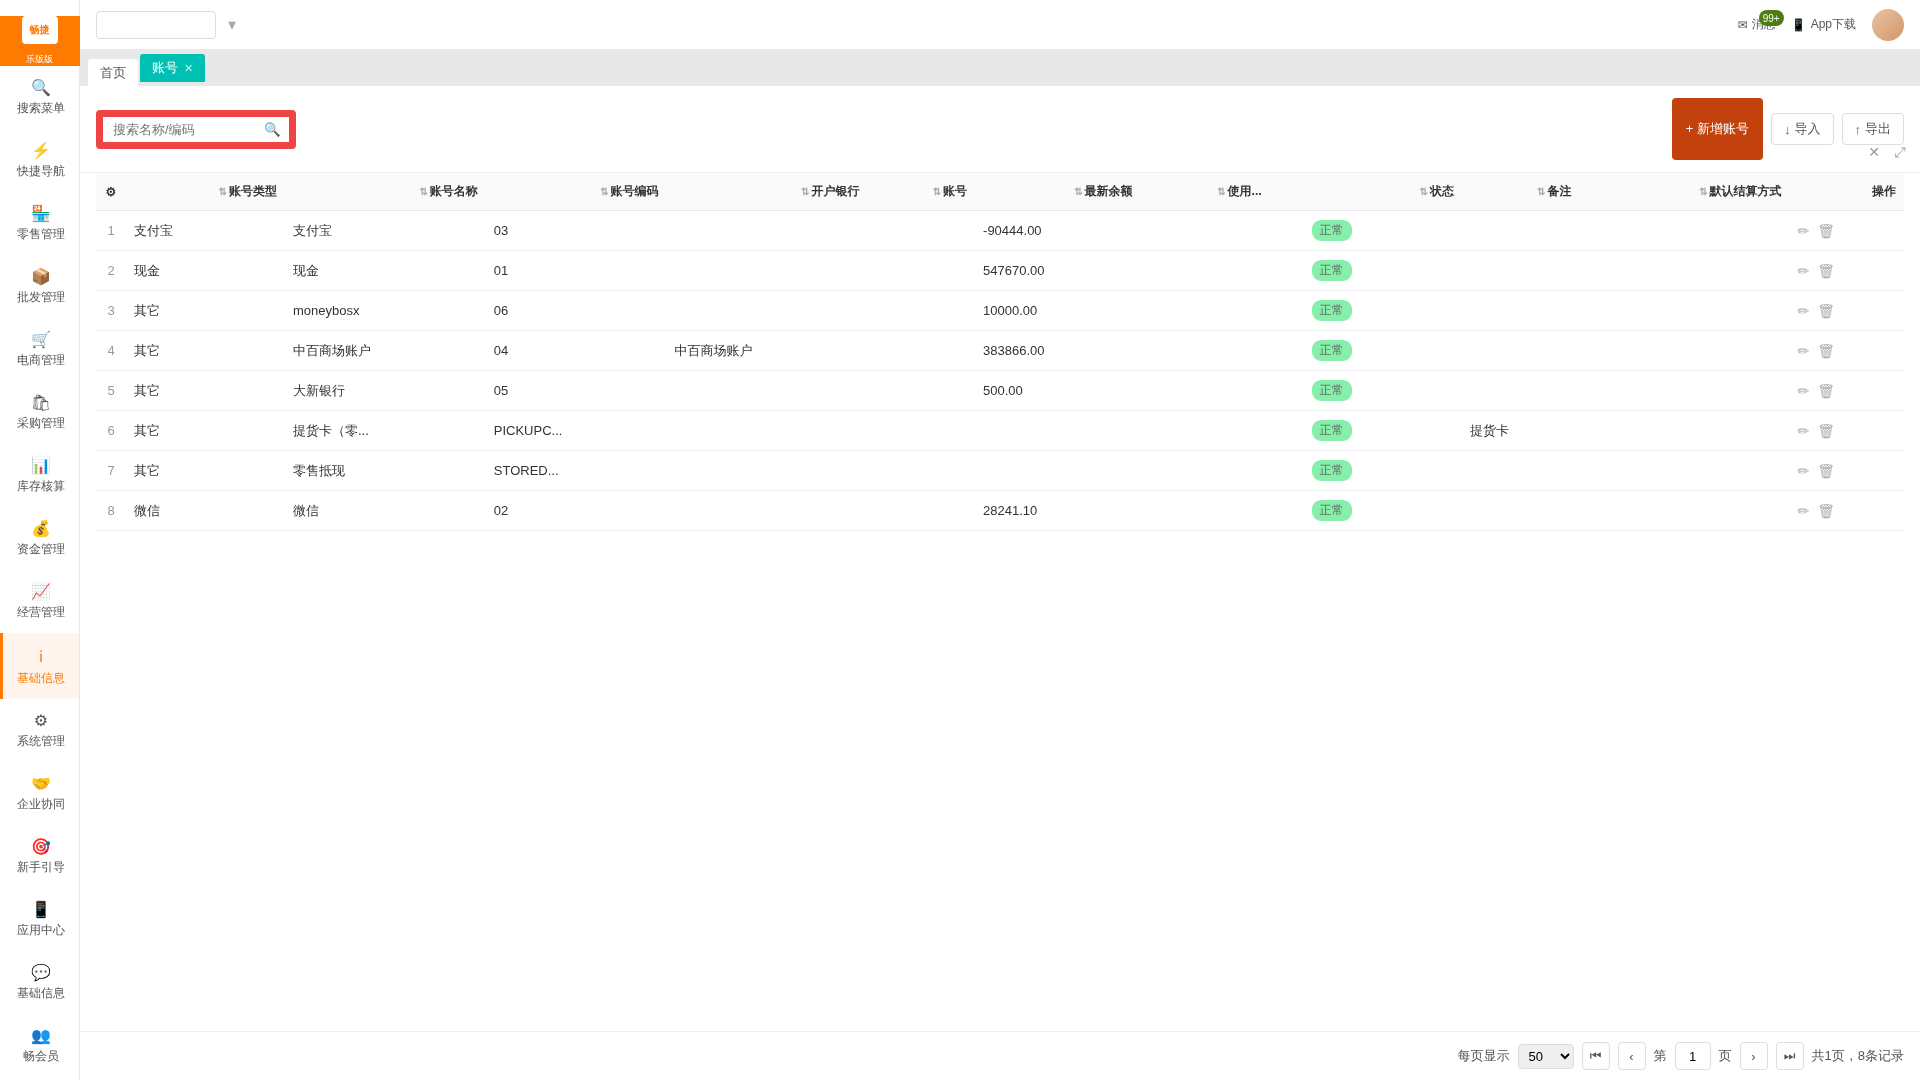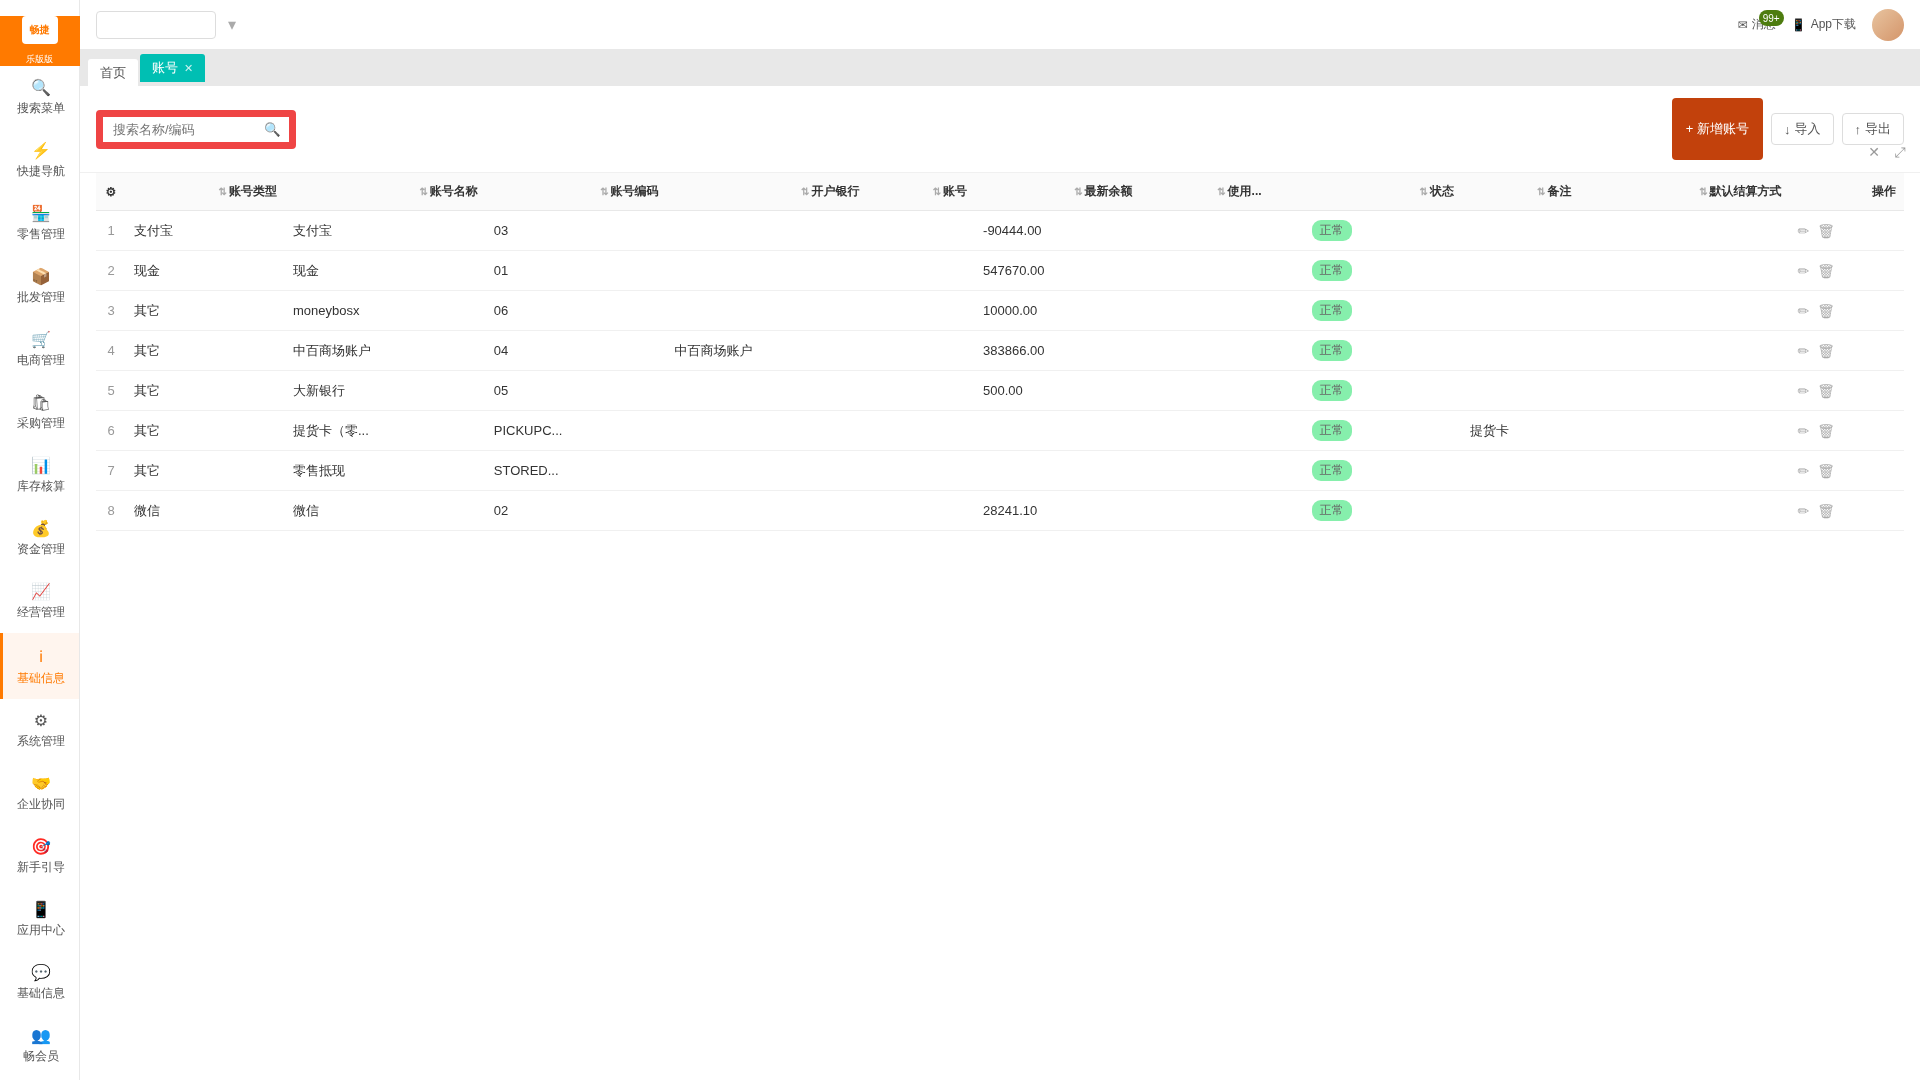--- a/index.html
+++ b/index.html
@@ -667,14 +667,30 @@
       <div class="action-icons">
         <span class="action-icon">✏</span>
         <span class="action-icon">🗑</span>
       </div>
     </td>
   </tr>
           </tbody>
       </table>
     </div>
 
+    <div class="pagination">
+      <span>每页显示</span>
+      <select class="page-size-select">
+        <option>50</option>
+        <option>100</option>
+        <option>200</option>
+      </select>
+      <button class="page-btn">⏮</button>
+      <button class="page-btn">‹</button>
+      <span>第</span>
+      <input type="text" class="page-input" value="1" style="">
+      <span>页</span>
+      <button class="page-btn">›</button>
+      <button class="page-btn">⏭</button>
+      <span>共1页，8条记录</span>
+    </div>
   </div>
 </div>
 
 </body></html>

